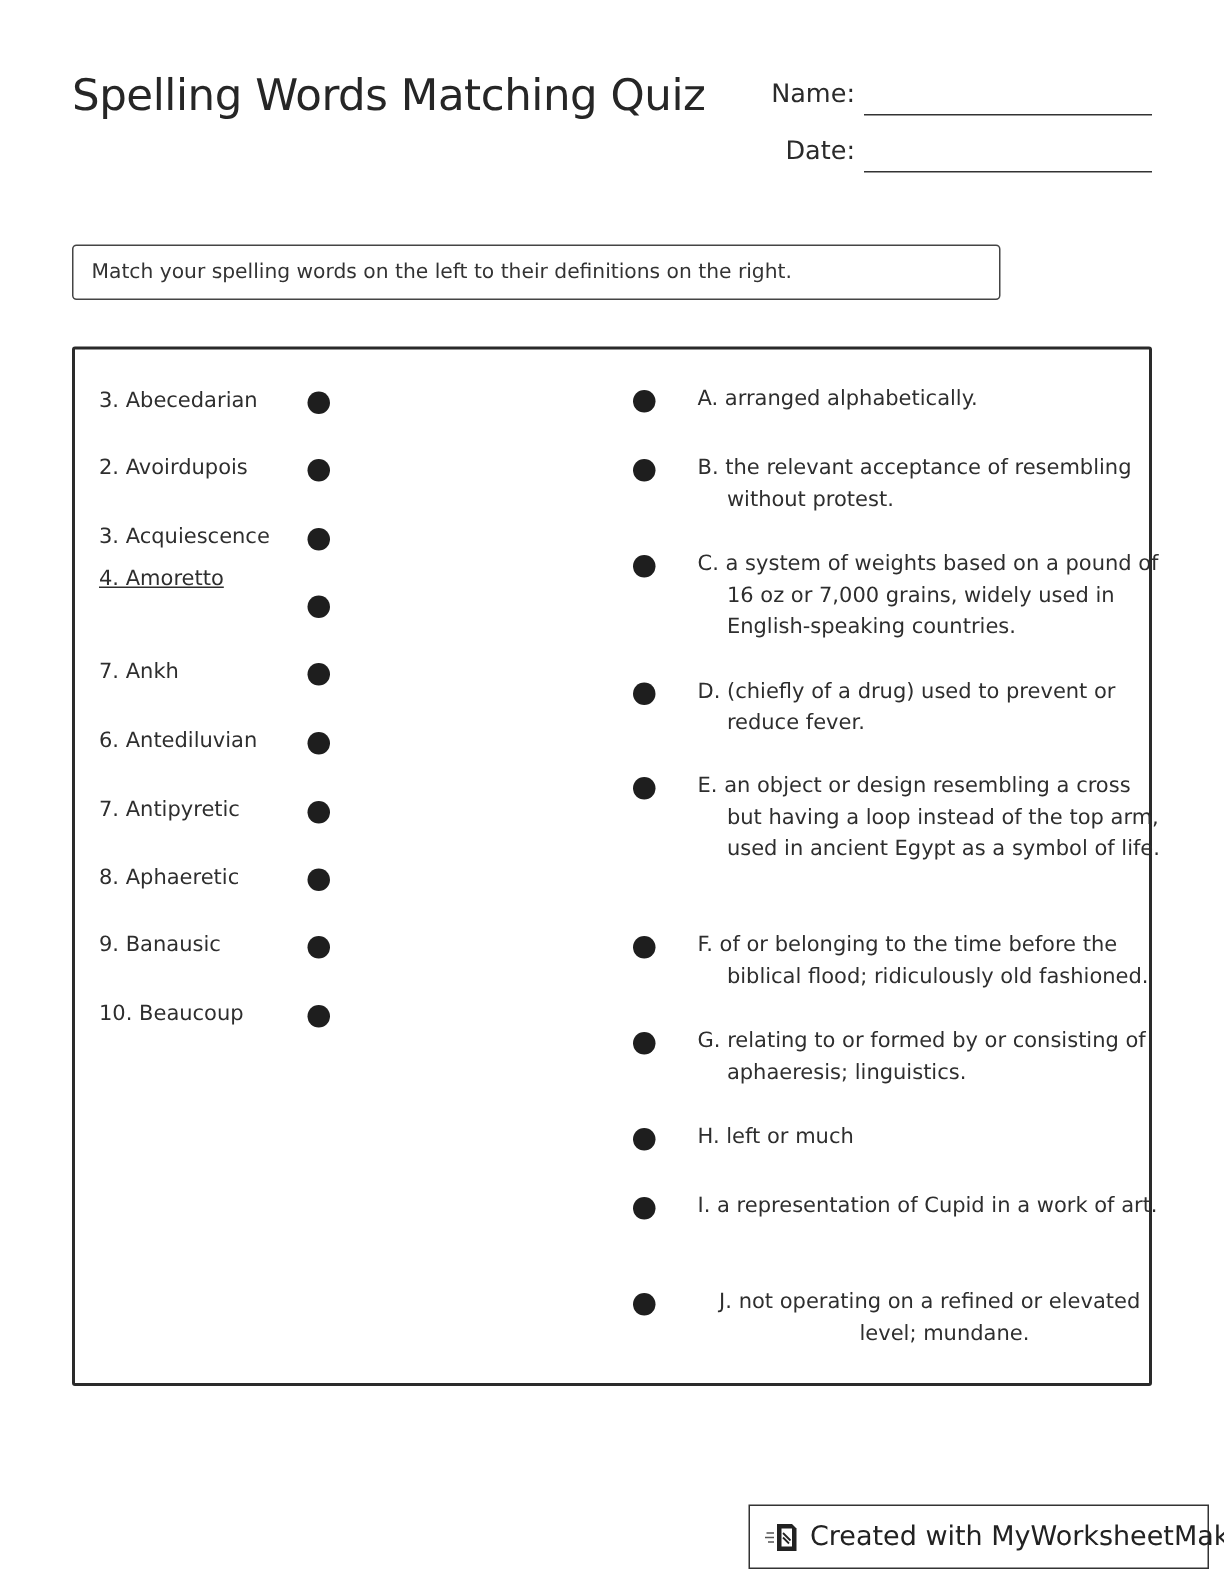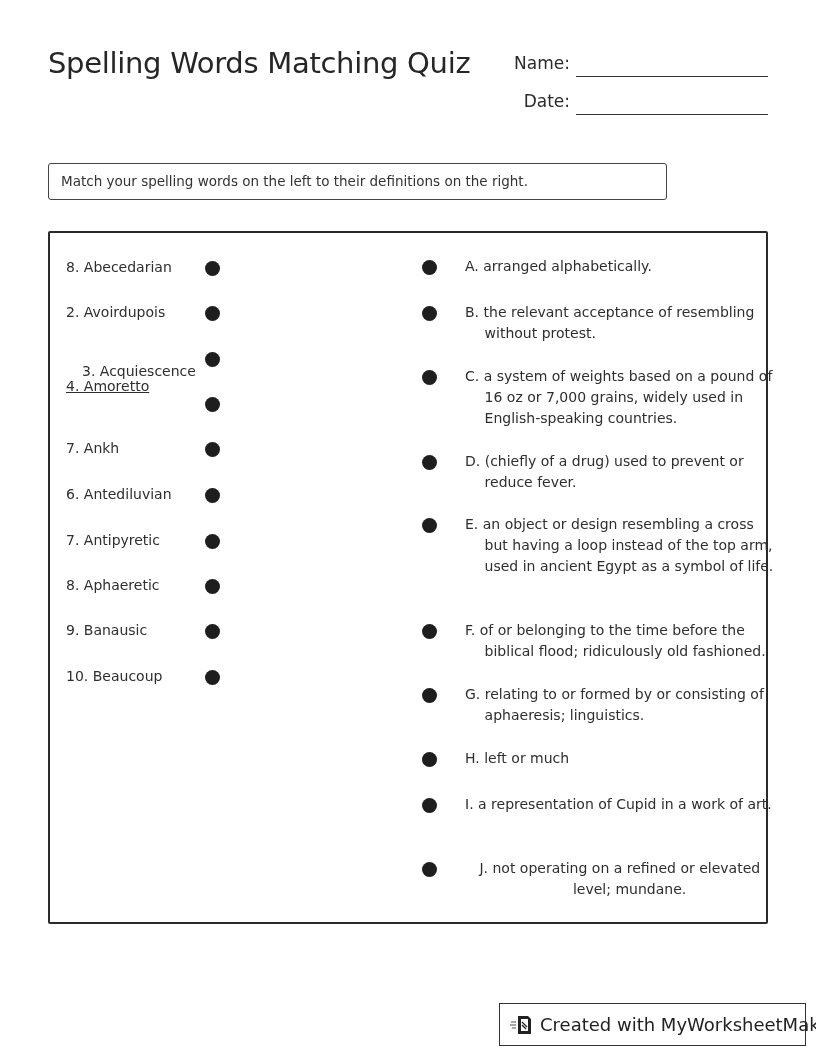--- a/index.html
+++ b/index.html
@@ -133,25 +133,25 @@
 <div>
   <span class="field field-label" style="left:490px; top:91px;">Date:</span>
   <div class="field-line" style="left:576px; top:114px;"></div>
 </div>
 
 <div class="instructions">Match your spelling words on the left to their definitions on the right.</div>
 
 <div class="quiz-box"></div>
 
 <div id="words-col">
-    <span class="word" style="top: 259px;">8. Abecedarian</span>
+    <span class="word" style="top: 259px;">3. Abecedarian</span>
     <div class="dot" style="left: 205px; top: 261px;"></div>
     <span class="word" style="top: 304px;">2. Avoirdupois</span>
     <div class="dot" style="left: 205px; top: 306px;"></div>
-    <span class="word" style="top: 363px; margin-left: 16px;">3. Acquiescence</span>
+    <span class="word" style="top: 350px;">3. Acquiescence</span>
     <div class="dot" style="left: 205px; top: 352px;"></div>
     <span class="word" style="top: 378px; text-decoration: underline;">4. Amoretto</span>
     <div class="dot" style="left: 205px; top: 397px;"></div>
     <span class="word" style="top: 440px;">7. Ankh</span>
     <div class="dot" style="left: 205px; top: 442px;"></div>
     <span class="word" style="top: 486px;">6. Antediluvian</span>
     <div class="dot" style="left: 205px; top: 488px;"></div>
     <span class="word" style="top: 532px;">7. Antipyretic</span>
     <div class="dot" style="left: 205px; top: 534px;"></div>
     <span class="word" style="top: 577px;">8. Aphaeretic</span>

